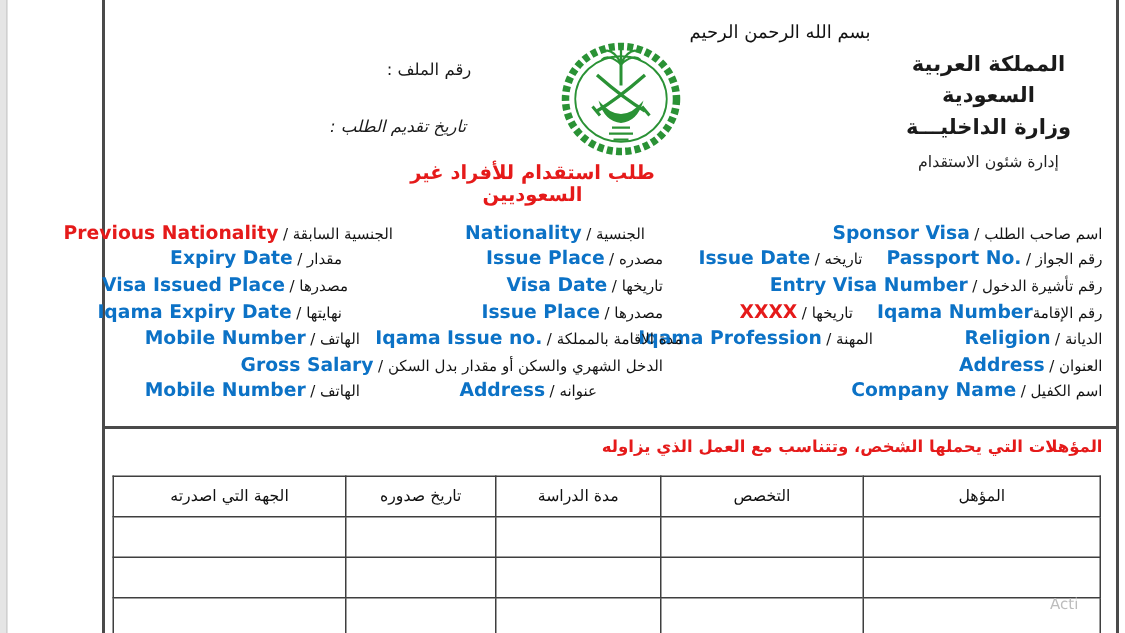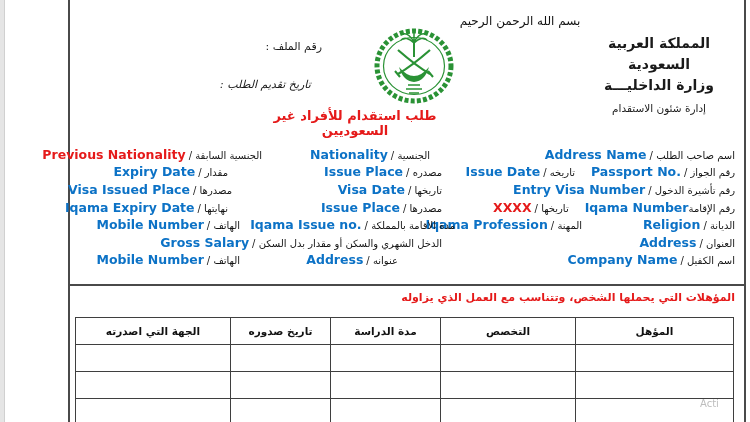--- a/index.html
+++ b/index.html
@@ -11,35 +11,35 @@
   .frame-left{position:absolute;left:68px;top:0;bottom:0;width:0;border-left:2px solid #4a4a4a;}
   .frame-right{position:absolute;left:744px;top:0;bottom:0;width:0;border-left:2px solid #4a4a4a;}
   .divider{position:absolute;left:68px;top:284px;width:678px;height:0;border-top:2px solid #4a4a4a;}
 
   .bismillah{position:absolute;top:14px;left:452px;width:136px;text-align:center;font-size:12px;color:#111;direction:rtl;}
   .emblem{position:absolute;left:372px;top:26px;}
   .ministry{position:absolute;top:33px;left:583px;width:152px;text-align:center;direction:rtl;}
   .ministry .l1{font-size:14px;font-weight:bold;line-height:21px;}
   .ministry .l2{font-size:14px;font-weight:bold;line-height:21px;}
   .ministry .l3{font-size:10.5px;line-height:16px;margin-top:4px;color:#222;}
-  .file-no{position:absolute;top:40px;left:250px;width:72px;font-size:11px;direction:rtl;text-align:right;white-space:nowrap;}
+  .file-no{position:absolute;top:40px;left:250px;width:72px;font-size:11px;direction:rtl;text-align:center;white-space:nowrap;}
   .submit-date{position:absolute;top:78px;left:220px;width:102px;font-size:11px;direction:rtl;text-align:left;white-space:nowrap;font-style:italic;}
   .form-title{position:absolute;top:108px;left:248px;width:214px;text-align:center;font-size:13px;font-weight:bold;color:#e51a1a;direction:rtl;}
 
   .fg{position:absolute;white-space:nowrap;line-height:16px;}
   .fg .en{color:#0c72c6;font-weight:bold;font-size:12.5px;}
   .fg .en.red{color:#e51a1a;}
   .fg .ar{font-size:10px;color:#141414;margin-left:3px;}
   .fg .ar.tight{margin-left:0;}
   .fg .pair2{margin-left:16px;}
 
   .qual-title{position:absolute;top:291px;right:15px;font-size:11px;font-weight:bold;color:#e51a1a;direction:rtl;white-space:nowrap;}
   table.qual{position:absolute;left:75px;top:317px;width:658px;direction:rtl;border-collapse:collapse;table-layout:fixed;}
   table.qual td,table.qual th{border:1.2px solid #3f3f3f;padding:0;}
-  table.qual th{height:26px;font-size:10.5px;font-weight:bold;color:#111;text-align:center;}
+  table.qual th{height:26px;font-size:10.5px;font-weight:normal;color:#111;text-align:center;}
   table.qual td{height:26px;}
   table.qual{border:1.6px solid #333;}
 
   .watermark{position:absolute;left:700px;top:398px;font-size:10px;color:#bdbdbd;white-space:nowrap;}
 </style>
 </head>
 <body>
 
 <div class="edge-strip"></div>
 <div class="frame-left"></div>
@@ -70,21 +70,21 @@
   <div class="l1">المملكة العربية السعودية</div>
   <div class="l2">وزارة الداخليـــة</div>
   <div class="l3">إدارة شئون الاستقدام</div>
 </div>
 
 <div class="file-no">رقم الملف :</div>
 <div class="submit-date">تاريخ تقديم الطلب :</div>
 <div class="form-title">طلب استقدام للأفراد غير السعوديين</div>
 
 <div class="fg" style="top:146px;right:15px">
-  <span class="en">Address Name</span><span class="ar">/ اسم صاحب الطلب</span>
+  <span class="en">Sponsor Visa</span><span class="ar">/ اسم صاحب الطلب</span>
 </div>
 <div class="fg" style="top:146px;right:320px">
   <span class="en">Nationality</span><span class="ar">/ الجنسية</span>
 </div>
 <div class="fg" style="top:146px;right:488px">
   <span class="en red">Previous Nationality</span><span class="ar">/ الجنسية السابقة</span>
 </div>
 
 <div class="fg" style="top:163px;right:15px">
   <span class="en">Issue Date</span><span class="ar">/ تاريخه</span><span class="en pair2">Passport No.</span><span class="ar">/ رقم الجواز</span>

